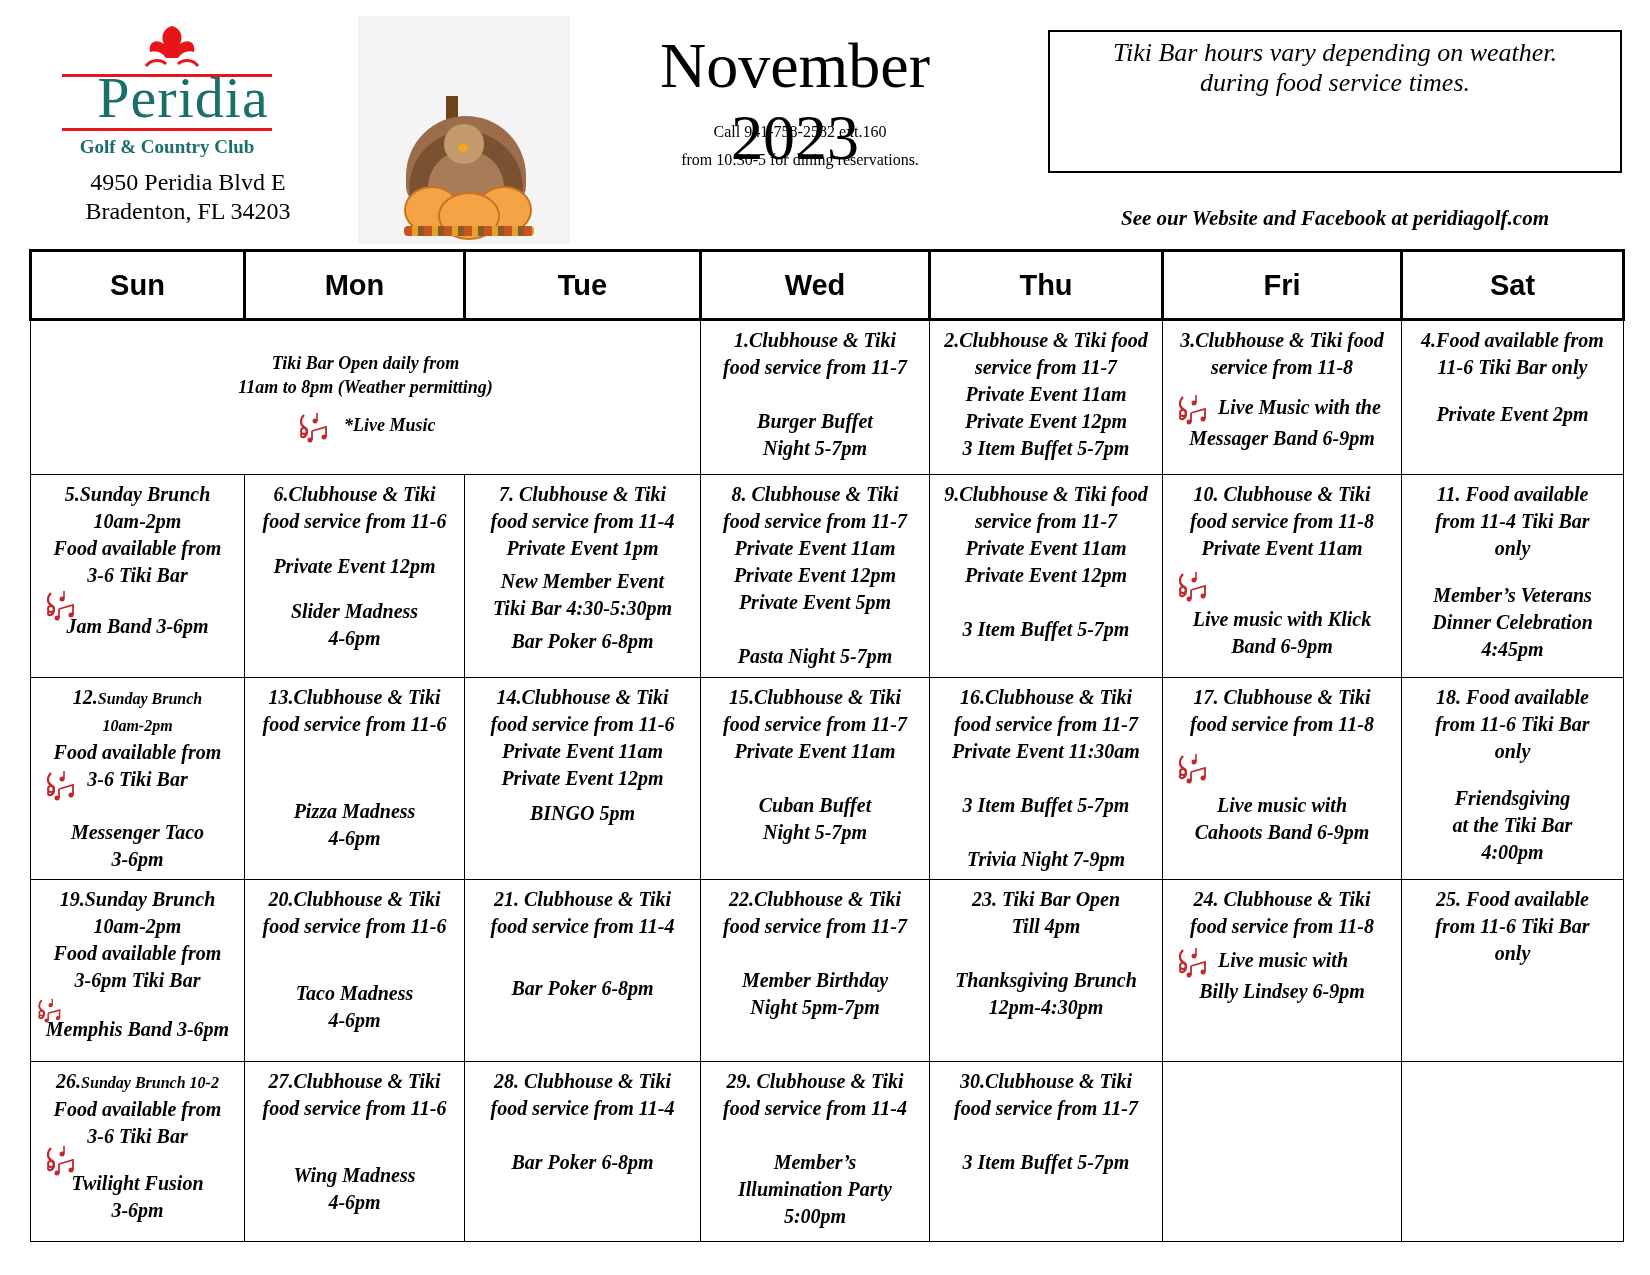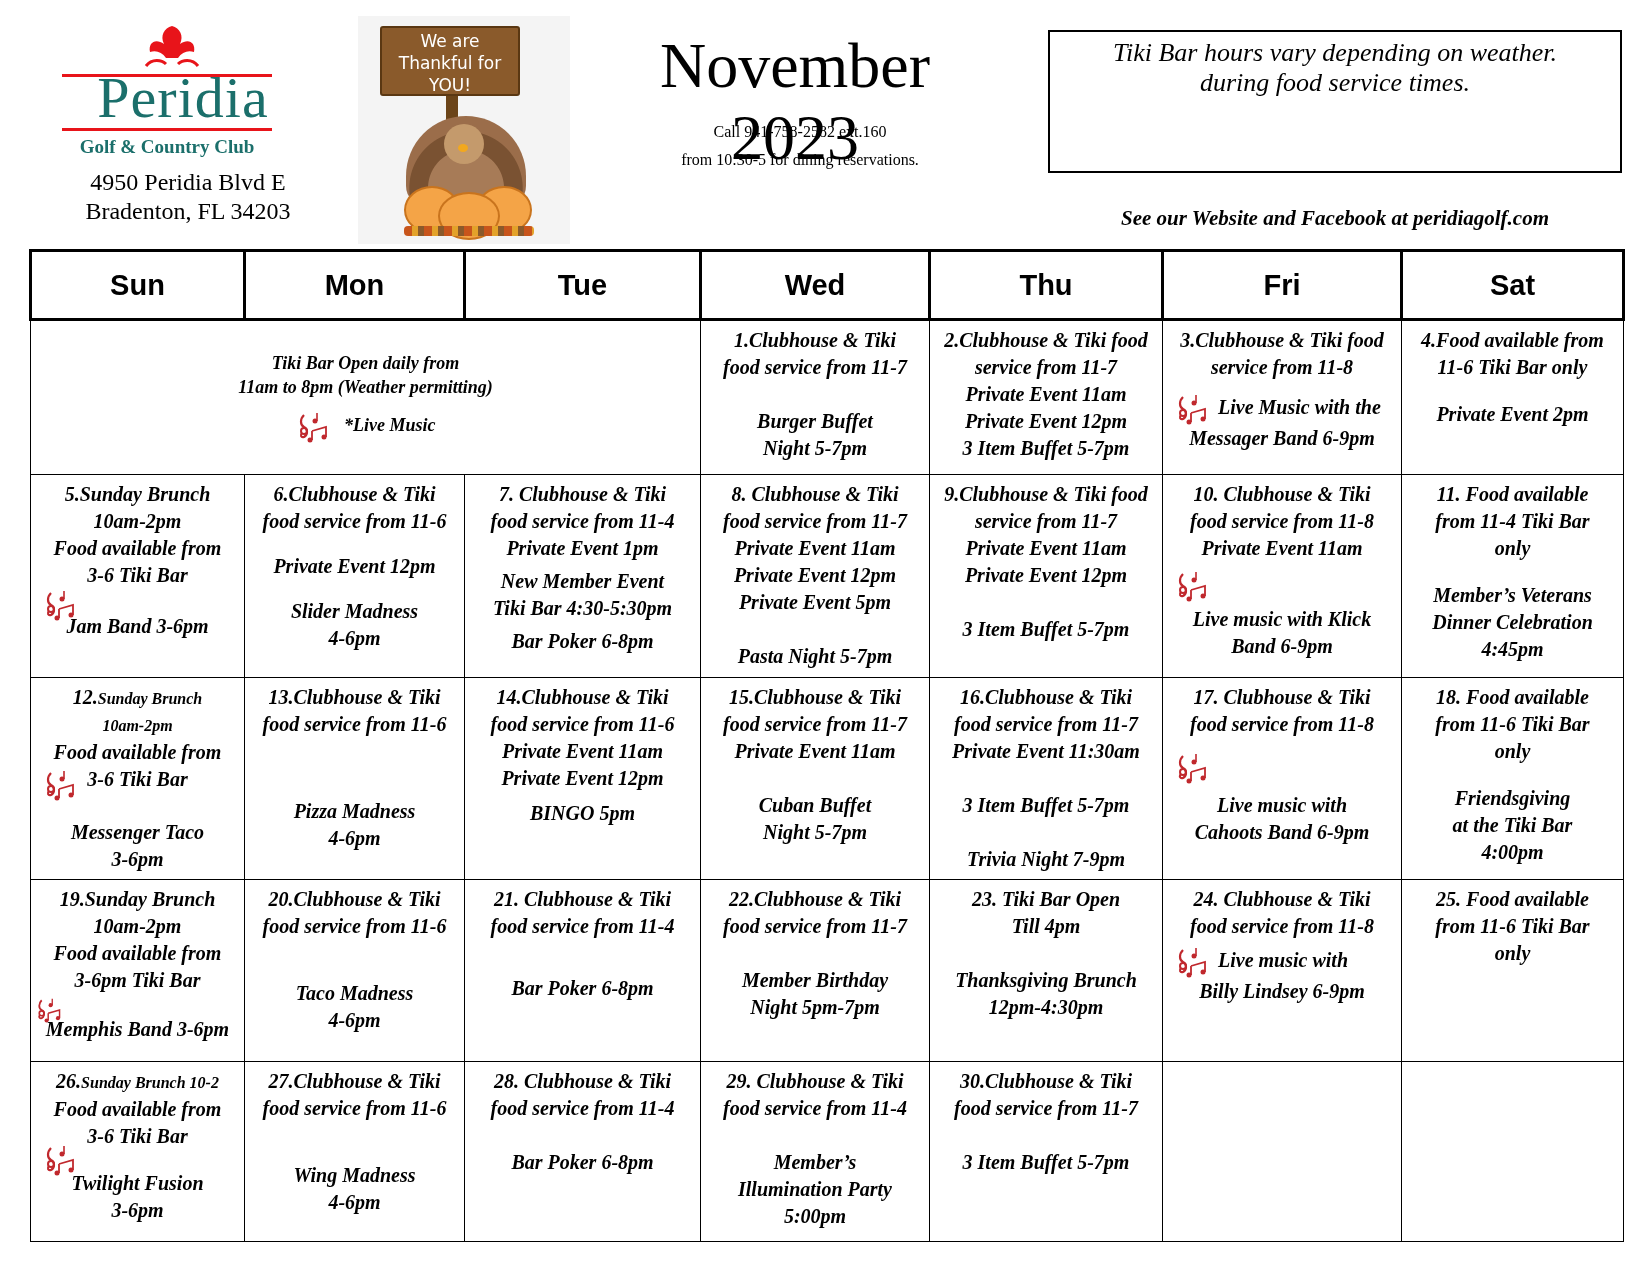--- a/index.html
+++ b/index.html
@@ -62,25 +62,20 @@
   <div class="name">Peridia</div>
   <div class="redline" style="top:106px;"></div>
   <div class="sub">Golf &amp; Country Club</div>
 </div>
 <div class="address">
   <div>4950 Peridia Blvd E</div>
   <div>Bradenton, FL 34203</div>
 </div>
 
 <div class="thank-img">
-  <div class="sign">
-    <div>We are</div>
-    <div>Thankful for</div>
-    <div>YOU!</div>
-  </div>
   <div class="post"></div>
   <div class="turkey-feathers"></div>
   <div class="turkey-head"></div>
   <div class="turkey-beak"></div>
   <div class="pumpkin" style="left:46px;"></div>
   <div class="pumpkin" style="left:118px;"></div>
   <div class="pumpkin" style="left:80px; top:176px; width:58px;"></div>
   <div class="leaves"></div>
 </div>
 

